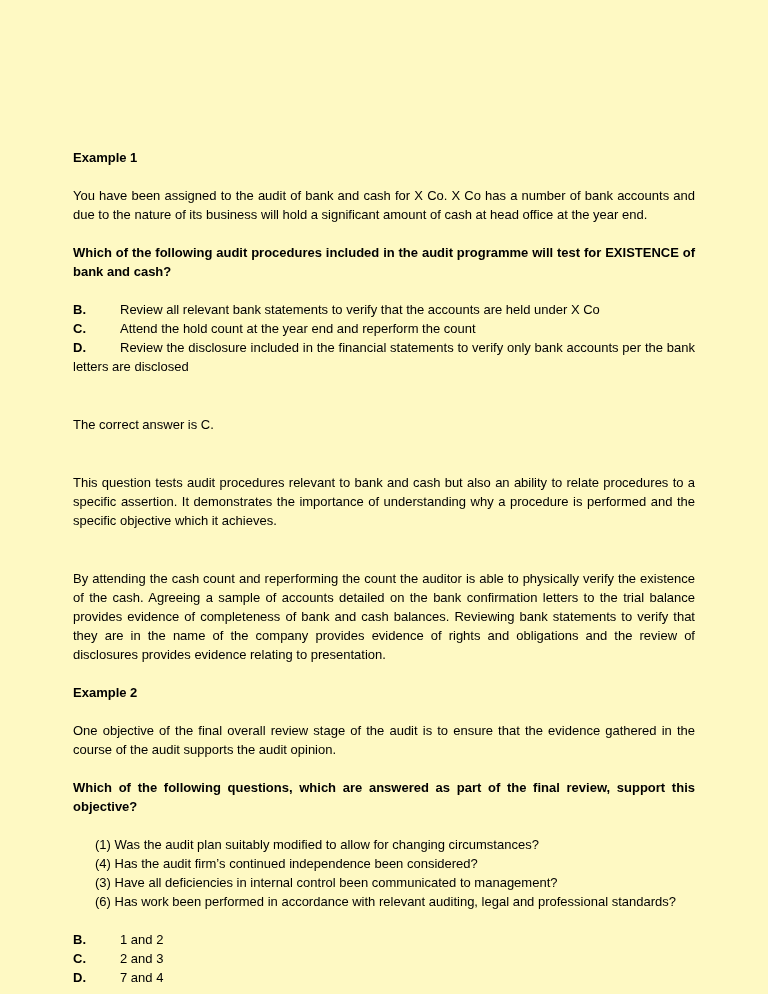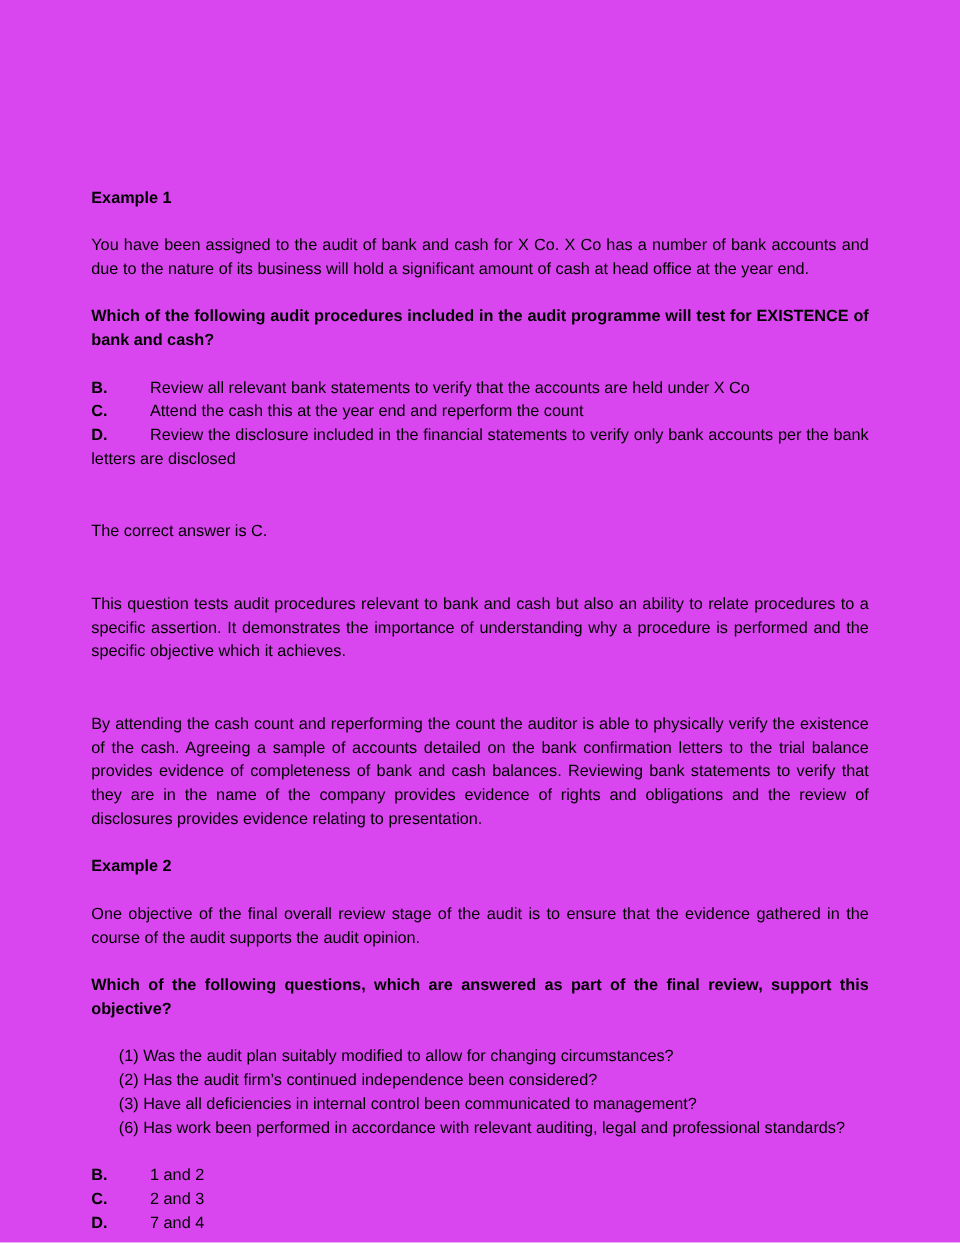--- a/index.html
+++ b/index.html
@@ -13,21 +13,21 @@
     height: 994px;
     font-family: "Liberation Sans", "DejaVu Sans", sans-serif;
     font-size: 13px;
     line-height: 19px;
     color: #000000;
   }
   .page {
     width: 768px;
     height: 994px;
     padding: 148px 73px 20px 73px;
-    background: #d946ef;
+    background: #fef9c3;
     overflow: hidden;
   }
   p { margin: 0; }
   .heading {
     font-weight: bold;
     margin: 0 0 19px 0;
   }
   .para {
     text-align: justify;
     margin: 0 0 19px 0;
@@ -74,41 +74,41 @@
 
   <section>
     <p class="heading">Example 1</p>
 
     <p class="para">You have been assigned to the audit of bank and cash for X Co. X Co has a number of bank accounts and due to the nature of its business will hold a significant amount of cash at head office at the year end.</p>
 
     <p class="question">Which of the following audit procedures included in the audit programme will test for EXISTENCE of bank and cash?</p>
 
     <div class="options">
       <p class="option"><span class="letter">B.</span><span>Review all relevant bank statements to verify that the accounts are held under X Co</span></p>
-      <p class="option"><span class="letter">C.</span><span>Attend the cash this at the year end and reperform the count</span></p>
+      <p class="option"><span class="letter">C.</span><span>Attend the hold count at the year end and reperform the count</span></p>
       <p class="option"><span class="letter">D.</span><span>Review the disclosure included in the financial statements to verify only bank accounts per the bank letters are disclosed</span></p>
     </div>
 
     <div class="answer-block">
       <p class="answer-line">The correct answer is C.</p>
       <p class="answer-line">This question tests audit procedures relevant to bank and cash but also an ability to relate procedures to a specific assertion. It demonstrates the importance of understanding why a procedure is performed and the specific objective which it achieves.</p>
       <p class="answer-line">By attending the cash count and reperforming the count the auditor is able to physically verify the existence of the cash. Agreeing a sample of accounts detailed on the bank confirmation letters to the trial balance provides evidence of completeness of bank and cash balances. Reviewing bank statements to verify that they are in the name of the company provides evidence of rights and obligations and the review of disclosures provides evidence relating to presentation.</p>
     </div>
   </section>
 
   <section>
     <p class="heading">Example 2</p>
 
     <p class="para">One objective of the final overall review stage of the audit is to ensure that the evidence gathered in the course of the audit supports the audit opinion.</p>
 
     <p class="question">Which of the following questions, which are answered as part of the final review, support this objective?</p>
 
     <div class="numlist">
       <p class="numitem">(1) Was the audit plan suitably modified to allow for changing circumstances?</p>
-      <p class="numitem">(2) Has the audit firm’s continued independence been considered?</p>
+      <p class="numitem">(4) Has the audit firm’s continued independence been considered?</p>
       <p class="numitem">(3) Have all deficiencies in internal control been communicated to management?</p>
       <p class="numitem">(6) Has work been performed in accordance with relevant auditing, legal and professional standards?</p>
     </div>
 
     <div class="options options-short">
       <p class="option"><span class="letter">B.</span><span>1 and 2</span></p>
       <p class="option"><span class="letter">C.</span><span>2 and 3</span></p>
       <p class="option"><span class="letter">D.</span><span>7 and 4</span></p>
     </div>
   </section>

